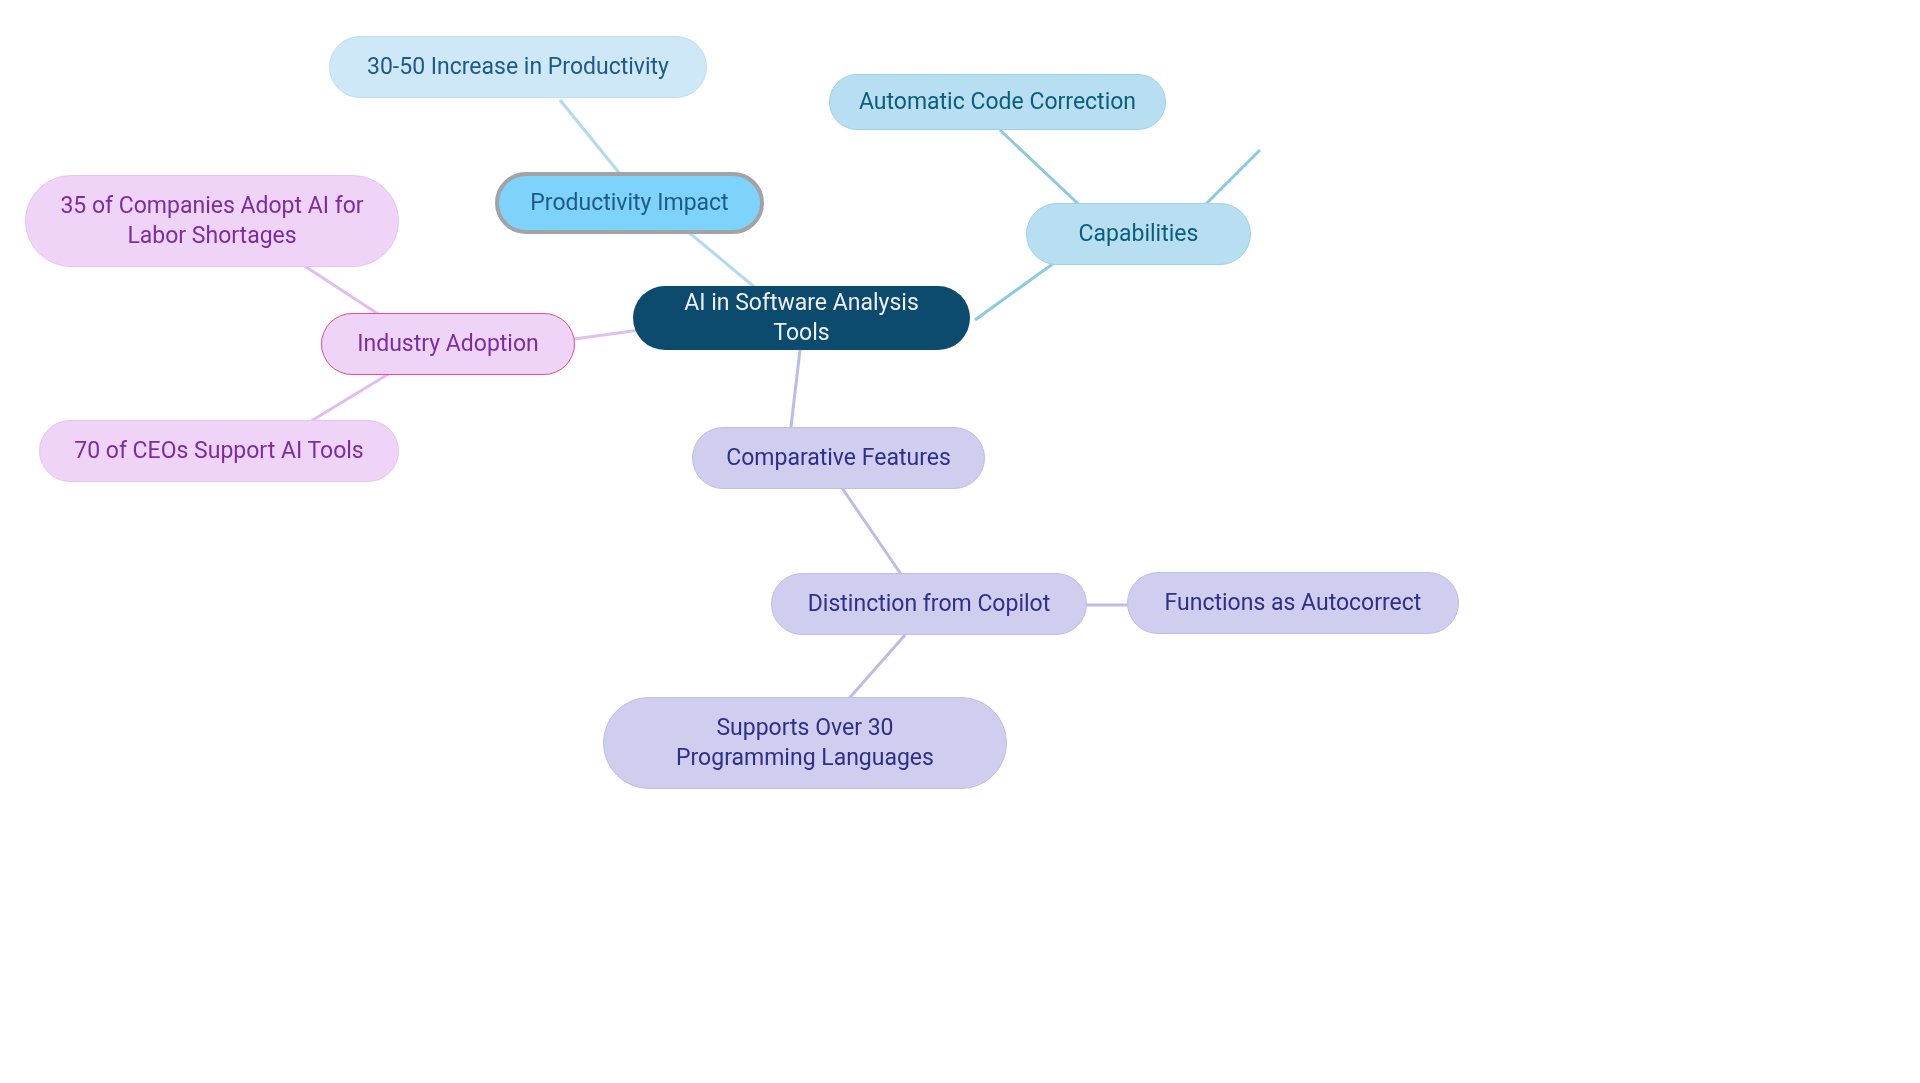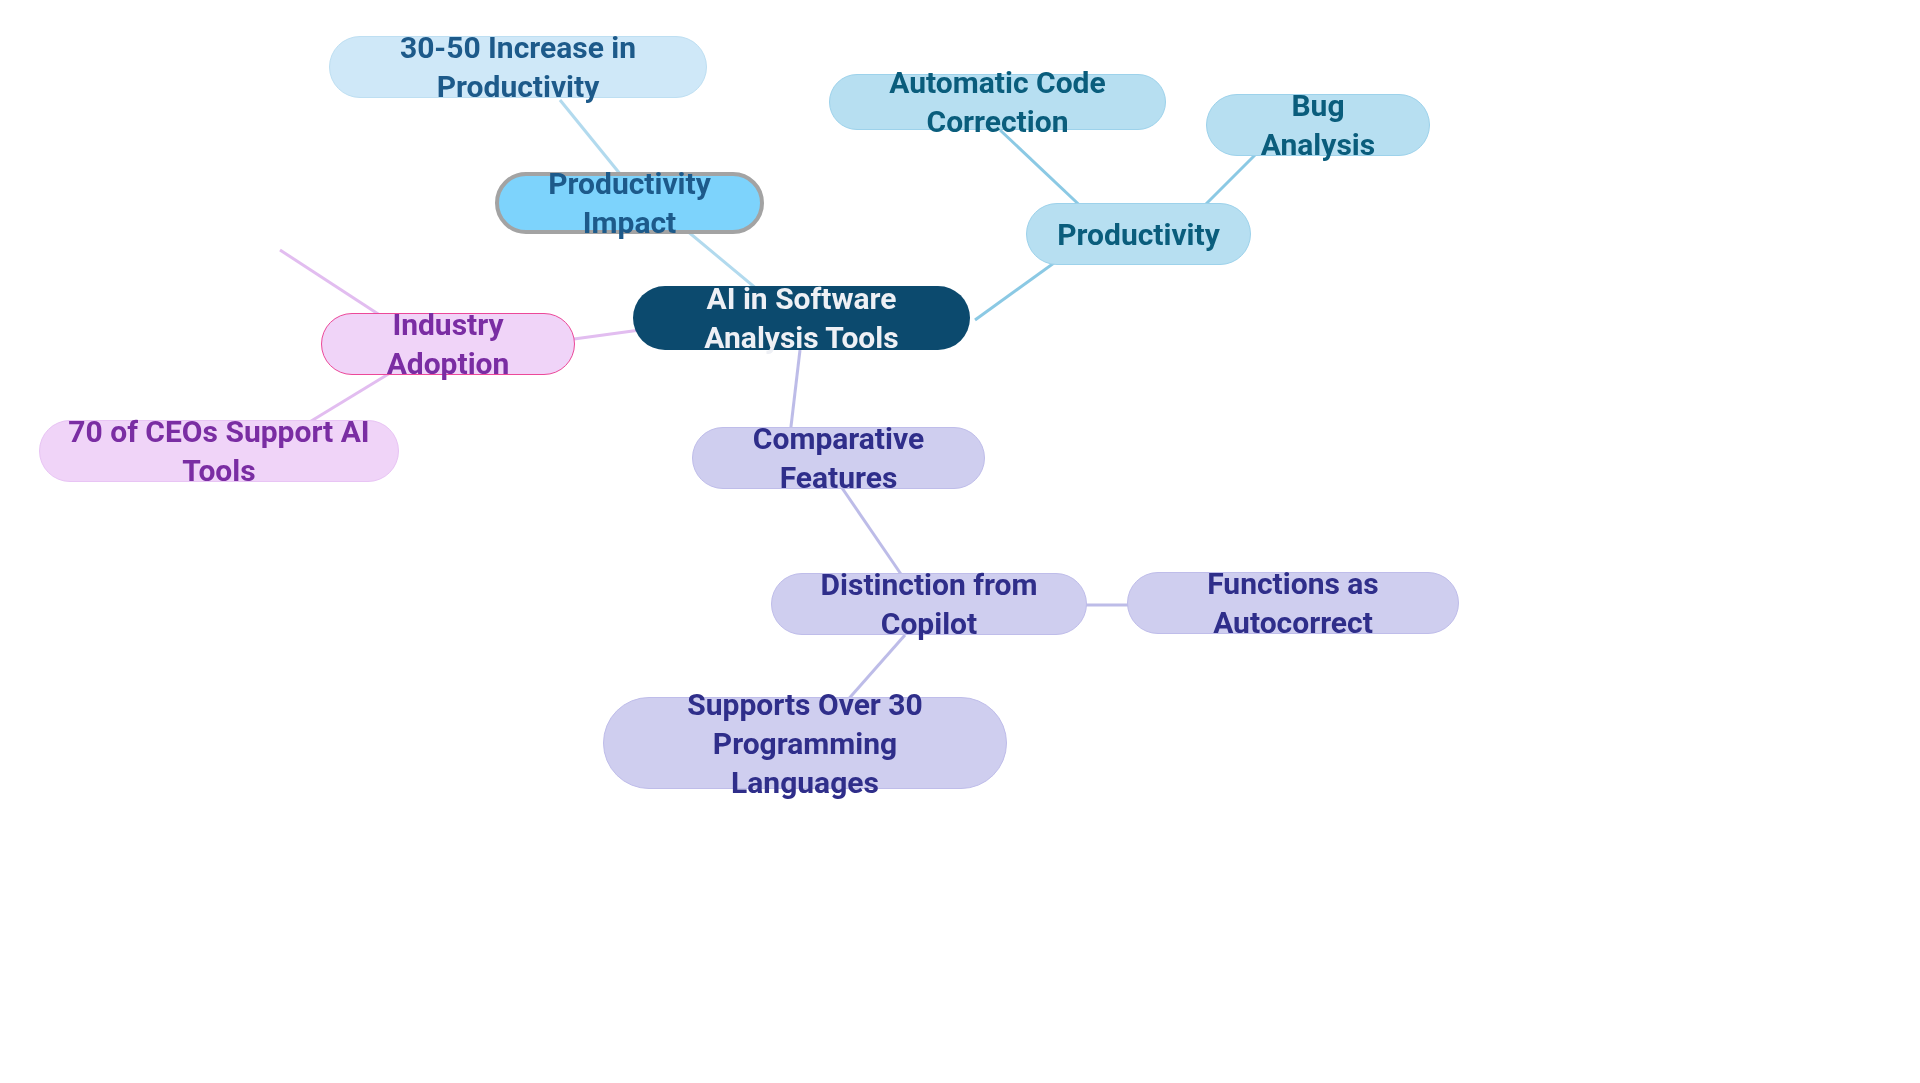--- a/index.html
+++ b/index.html
@@ -26,23 +26,22 @@
   }
   .node {
     position: absolute;
     display: flex;
     align-items: center;
     justify-content: center;
     text-align: center;
     border-radius: 999px;
     box-sizing: border-box;
     padding: 10px 28px;
-    font-size: 30px;
+    font-size: 23px;
     line-height: 1.3;
-    font-weight: bold;
   }
   
   .root {
     background: #0c4a6e;
     color: #eef0f5;
   }
   
   .cap-main {
     background: #b7dff1;
     color: #0a5d7c;
@@ -114,28 +113,28 @@
 
     <line x1="840" y1="485" x2="905" y2="580" stroke="#bdbce8" stroke-width="3"></line>
 
     <line x1="1070" y1="605" x2="1180" y2="605" stroke="#bdbce8" stroke-width="3"></line>
 
     <line x1="905" y1="635" x2="830" y2="720" stroke="#bdbce8" stroke-width="3"></line>
   </svg>
 
   <div class="node root" style="left:633px; top:286px; width:337px; height:64px;">AI in Software Analysis Tools</div>
 
-  <div class="node cap-main" style="left:1026px; top:203px; width:225px; height:62px;">Productivity</div>
+  <div class="node cap-main" style="left:1026px; top:203px; width:225px; height:62px;">Capabilities</div>
   <div class="node cap-child" style="left:829px; top:74px; width:337px; height:56px;">Automatic Code Correction</div>
-  <div class="node cap-child" style="left:1206px; top:94px; width:224px; height:62px;">Bug Analysis</div>
 
   <div class="node prod-main" style="left:495px; top:172px; width:269px; height:62px;">Productivity Impact</div>
   <div class="node prod-child" style="left:329px; top:36px; width:378px; height:62px;">30-50 Increase in Productivity</div>
 
   <div class="node ind-main" style="left:321px; top:313px; width:254px; height:62px;">Industry Adoption</div>
+  <div class="node ind-child" style="left:25px; top:175px; width:374px; height:92px; padding:10px 34px;">35 of Companies Adopt AI for Labor Shortages</div>
   <div class="node ind-child" style="left:39px; top:420px; width:360px; height:62px;">70 of CEOs Support AI Tools</div>
 
   <div class="node comp-child" style="left:771px; top:573px; width:316px; height:62px;">Distinction from Copilot</div>
   <div class="node comp-main" style="left:692px; top:427px; width:293px; height:62px;">Comparative Features</div>
   <div class="node comp-child" style="left:1127px; top:572px; width:332px; height:62px;">Functions as Autocorrect</div>
   <div class="node comp-child" style="left:603px; top:697px; width:404px; height:92px; padding:10px 40px;">Supports Over 30 Programming Languages</div>
 
 </div>
 
 </body></html>

